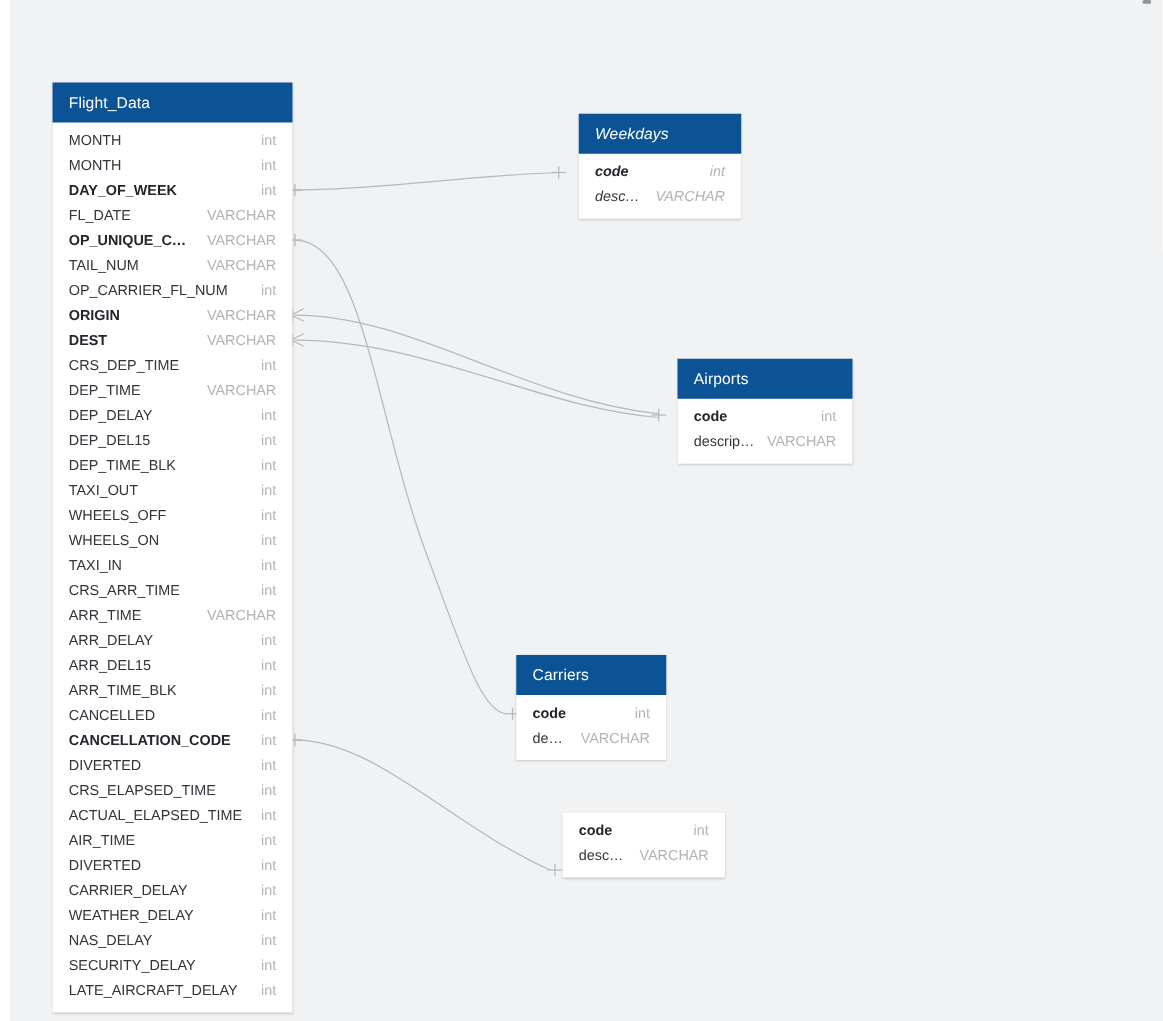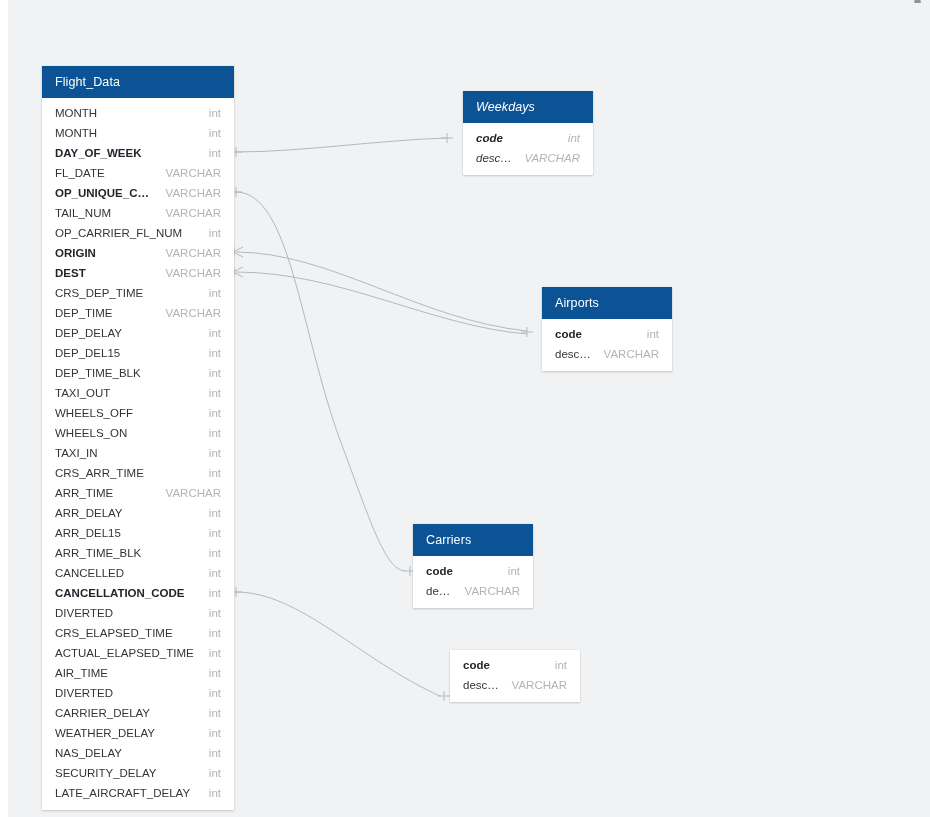--- a/index.html
+++ b/index.html
@@ -309,21 +309,21 @@
             <div class="attr-row is-key">
               <span class="attr-name">code</span>
               <span class="attr-type">int</span>
             </div>
             <div class="attr-row">
               <span class="attr-name">description</span>
               <span class="attr-type">VARCHAR</span>
             </div>
           </div>
         </div>
-        <div class="entity" style="left: 534px; top: 287px; width: 130px;">
+        <div class="entity" style="left: 534px; top: 287px; width: 140px;">
           <div class="entity-header">Airports</div>
           <div class="entity-body">
             <div class="attr-row is-key">
               <span class="attr-name">code</span>
               <span class="attr-type">int</span>
             </div>
             <div class="attr-row">
               <span class="attr-name">description</span>
               <span class="attr-type">VARCHAR</span>
             </div>

